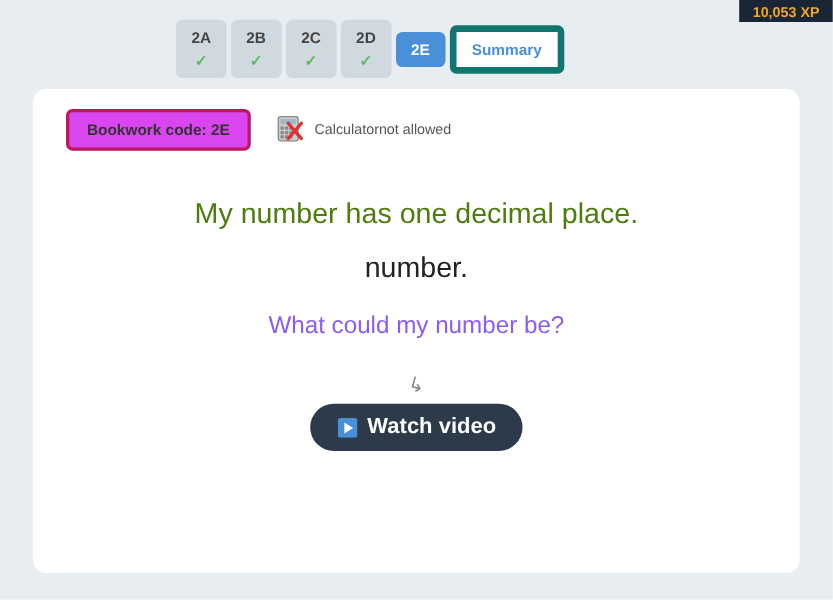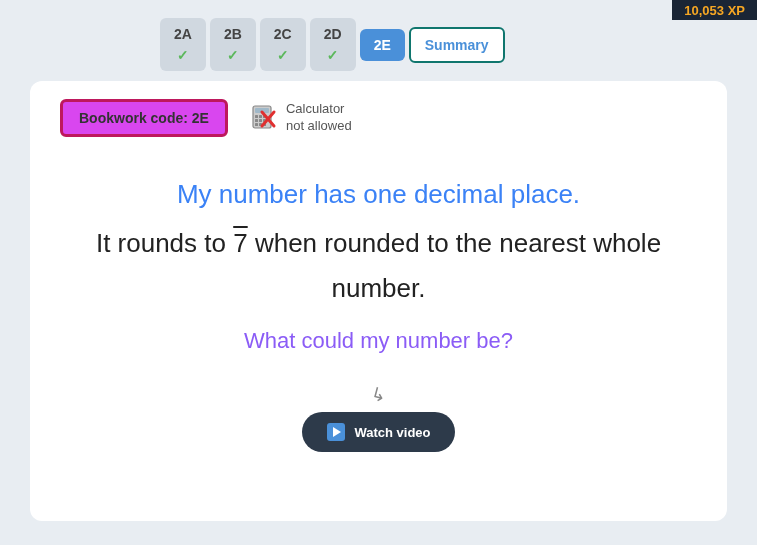--- a/index.html
+++ b/index.html
@@ -69,21 +69,21 @@
 
     .tab.active {
       background: #4a90d9;
       color: #fff;
       border-radius: 6px;
     }
 
     .tab.summary {
       background: #fff;
       color: #4a90d9;
-      border: 2px solid #0f766e;
+      border: 6px solid #0f766e;
     }
 
     .checkmark {
       color: #5cb85c;
       font-size: 14px;
     }
 
     .content-area {
       background: #fff;
       margin: 10px 30px;
@@ -126,34 +126,34 @@
       justify-content: center;
     }
 
     .calc-icon svg {
       width: 28px;
       height: 28px;
     }
 
     .calculator-text {
       display: flex;
-      flex-direction: column;
+      flex-direction: row;
       font-size: 13px;
       color: #555;
       line-height: 1.3;
     }
 
     .question-area {
       text-align: center;
       padding: 20px 20px 10px 20px;
     }
 
     .question-text {
       font-size: 26px;
-      color: #3b82f6;
+      color: #4d7c0f;
       font-weight: 400;
       line-height: 1.5;
       margin-bottom: 10px;
     }
 
     .question-text2 {
       font-size: 26px;
       color: #222;
       font-weight: 400;
       line-height: 1.5;
@@ -188,21 +188,21 @@
 
     .watch-video-btn {
       display: flex;
       align-items: center;
       gap: 8px;
       background: #2d3a4a;
       color: #fff;
       border: none;
       border-radius: 22px;
       padding: 10px 24px;
-      font-size: 13px;
+      font-size: 20px;
       font-weight: 600;
       cursor: pointer;
     }
 
     .play-icon {
       width: 20px;
       height: 20px;
       display: flex;
       align-items: center;
       justify-content: center;
@@ -282,23 +282,20 @@
         </div>
         <div class="calculator-text">
           <span>Calculator</span>
           <span>not allowed</span>
         </div>
       </div>
     </div>
 
     <div class="question-area">
       <div class="question-text">My number has one decimal place.</div>
-      <div class="question-text2">
-        It rounds to <span class="overline">7</span> when rounded to the nearest whole
-      </div>
       <div class="question-text2">number.</div>
       <div class="question-text3">What could my number be?</div>
     </div>
 
     <div class="watch-video-area">
       <span class="cursor-arrow">↳</span>
       <button class="watch-video-btn">
         <span class="play-icon">
           <svg width="18" height="18" viewBox="0 0 18 18" fill="none">
             <rect width="18" height="18" rx="3" fill="#4a90d9"></rect>

